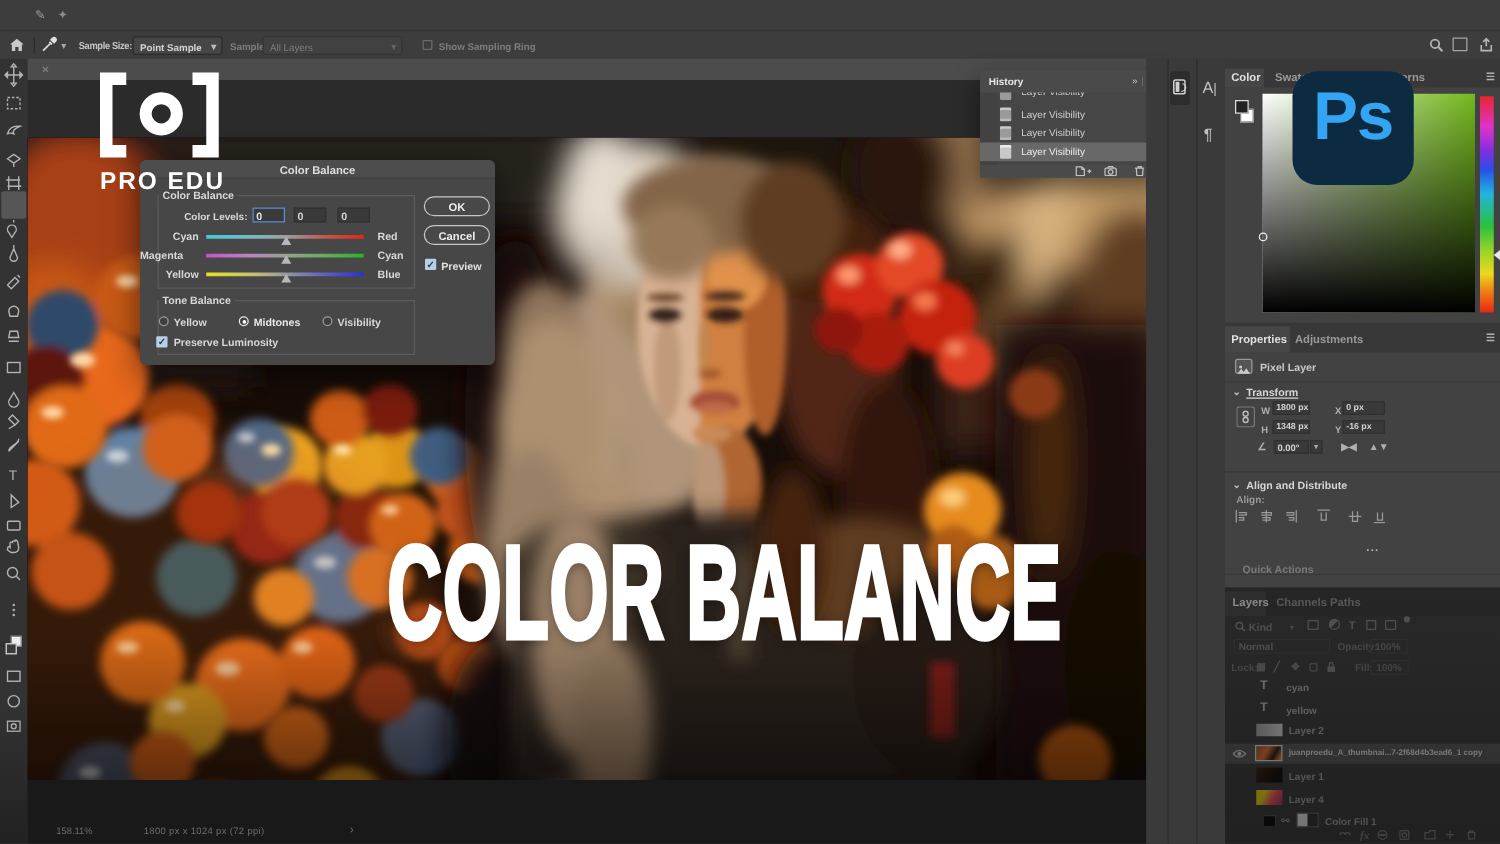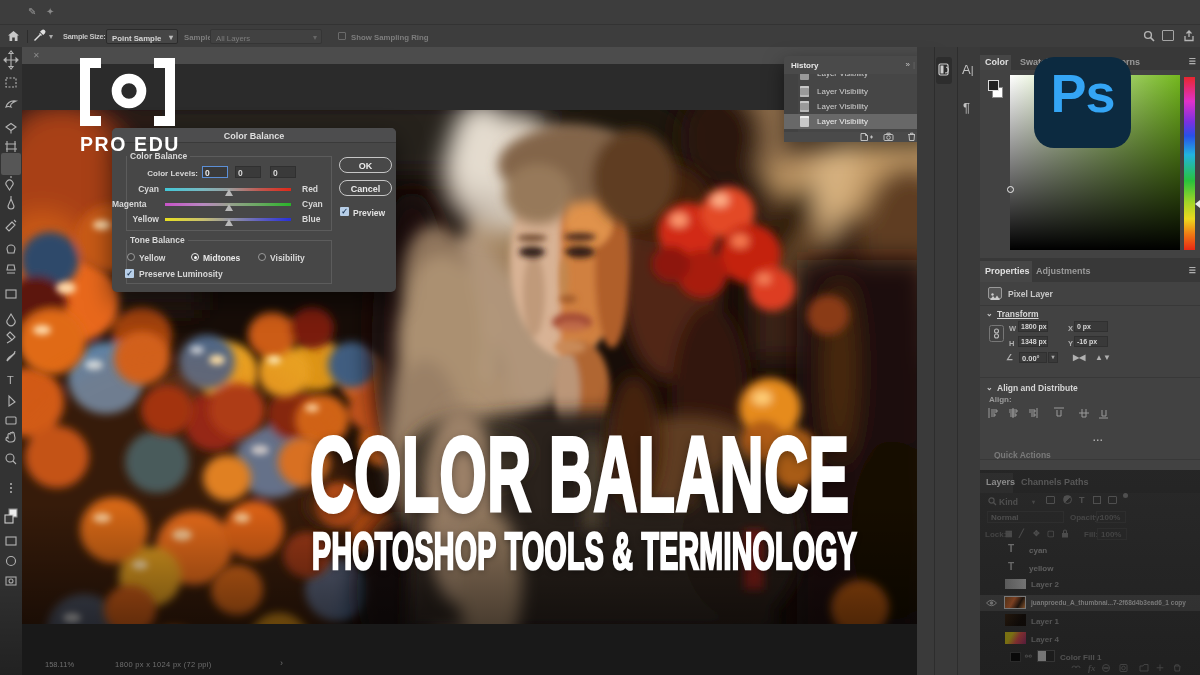--- a/index.html
+++ b/index.html
@@ -315,23 +315,20 @@
   <ellipse cx="806" cy="205" rx="21" ry="20" fill="#8a3a14"></ellipse>
   <rect x="722" y="420" width="20" height="60" fill="#7c1e12"></rect>
 </g>
 
 <rect x="0" y="394" width="895" height="120" fill="url(#botdark)"></rect>
 </svg>
 </div>
 
 <div class="abs" style="left:0px;top:421px;width:1160px;text-align:center;">
   <span id="title1" style="display:inline-block;transform:scaleX(0.572);transform-origin:center;font-weight:bold;font-size:106px;line-height:1;color:#fff;white-space:nowrap;letter-spacing:1px;-webkit-text-stroke:4px #fff;text-shadow:0 3px 14px rgba(0,0,0,0.45);">COLOR&nbsp;BALANCE</span>
-</div>
-<div class="abs" style="left:0px;top:526px;width:1170px;text-align:center;">
-  <span id="title2" style="display:inline-block;transform:scaleX(0.56);transform-origin:center;font-weight:bold;font-size:51px;line-height:1;color:#fff;white-space:nowrap;letter-spacing:0.5px;-webkit-text-stroke:2.6px #fff;text-shadow:0 2px 8px rgba(0,0,0,0.45);">PHOTOSHOP&nbsp;TOOLS&nbsp;&amp;&nbsp;TERMINOLOGY</span>
 </div>
 
 <div class="abs" id="dialog" style="left:112px;top:128px;width:284px;height:164px;background:#474747;border-radius:5px;box-shadow:0 10px 26px rgba(0,0,0,0.55);font-weight:bold;">
   <div style="position:absolute;left:0;top:0;width:100%;height:15px;background:#4d4d4e;border-radius:5px 5px 0 0;border-bottom:1px solid #3a3a3a;text-align:center;color:#dedede;font-size:9px;padding-top:3px;">Color Balance</div>
 
   <div style="position:absolute;left:14px;top:28px;width:206px;height:75px;border:1px solid #5c5c5c;"></div>
   <div style="position:absolute;left:15px;top:23px;background:#474747;padding:0 3px;color:#d8d8d8;font-size:8.5px;">Color Balance</div>
   <div style="position:absolute;left:30px;top:41px;width:56px;text-align:right;color:#d8d8d8;font-size:8px;white-space:nowrap;">Color Levels:</div>
   <div style="position:absolute;left:90px;top:38px;width:26px;height:12px;background:#3a3a3a;border:1px solid #5c8fd6;color:#e8e8e8;font-size:8.5px;padding:1px 0 0 2px;">0</div>
   <div style="position:absolute;left:123px;top:38px;width:26px;height:12px;background:#3a3a3a;border:1px solid #303030;color:#d8d8d8;font-size:8.5px;padding:1px 0 0 2px;">0</div>

